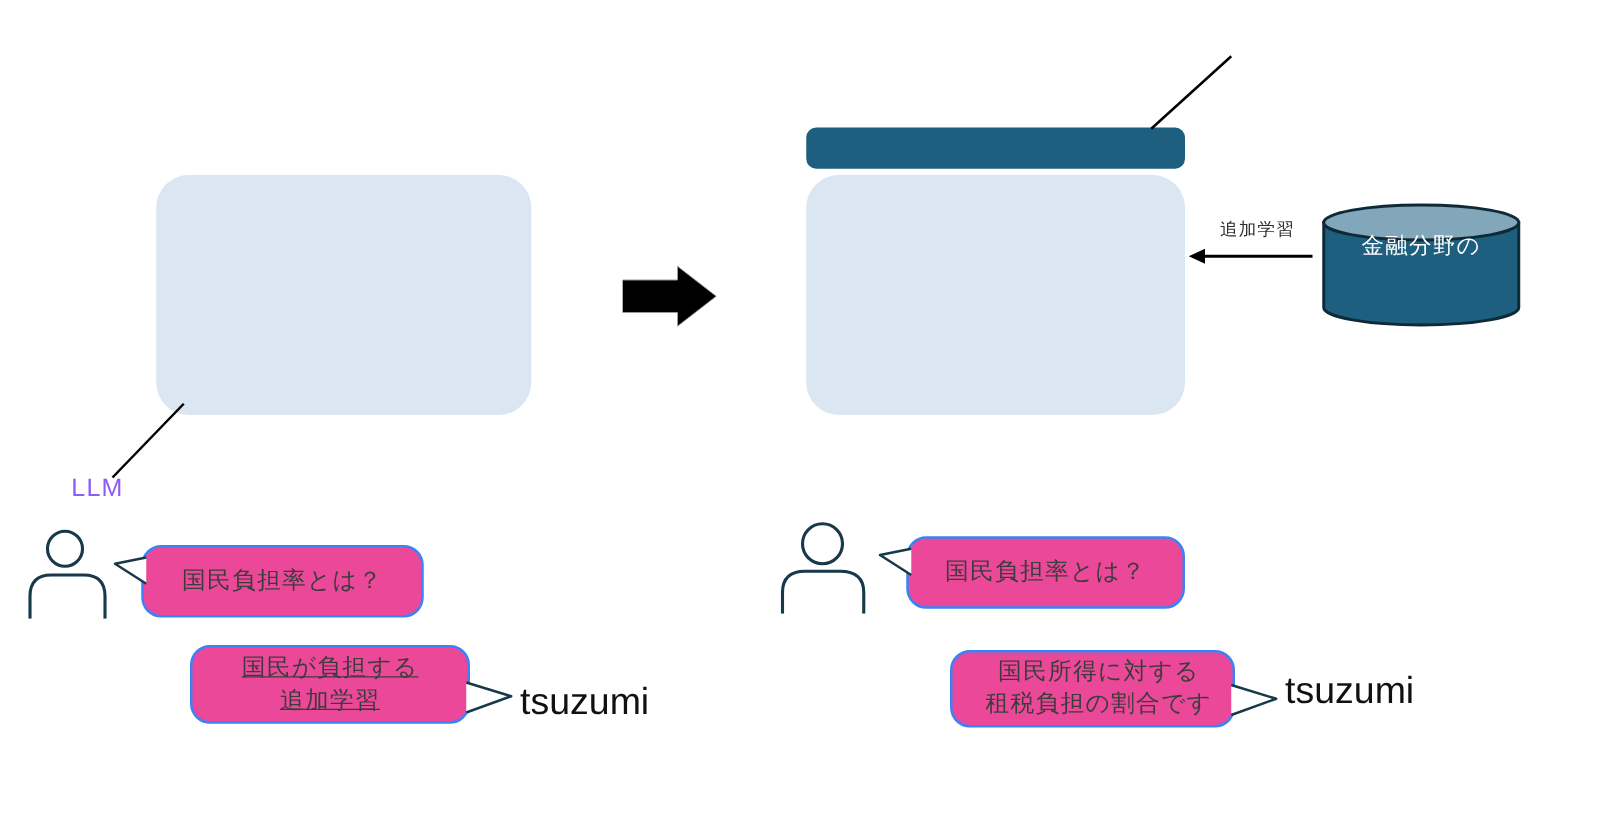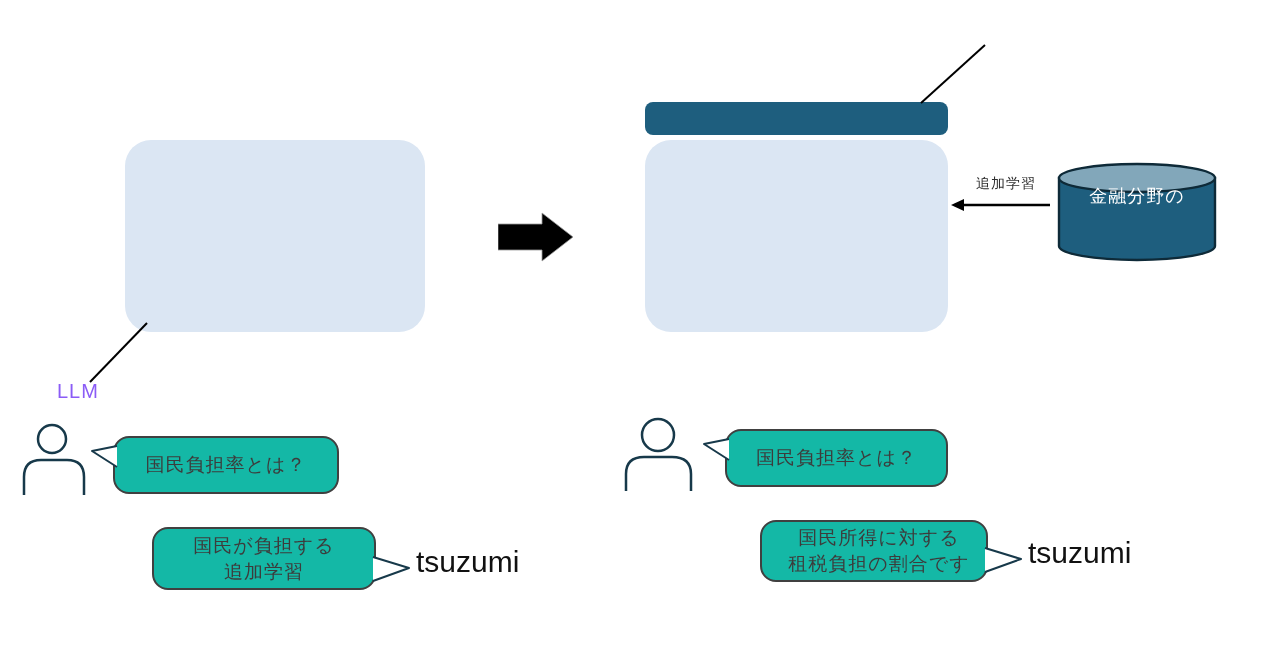--- a/index.html
+++ b/index.html
@@ -8,21 +8,21 @@
     font-family:"Liberation Sans","DejaVu Sans",sans-serif;overflow:hidden;
   }
   .abs{position:absolute;}
   .model-rect{
     background:#dbe6f3;border-radius:26px;
   }
   .adapter-bar{
     background:#1e5e7e;border-radius:8px;
   }
   .bubble{
-    background:#14b8a6;border:2px solid #404040;border-radius:16px;
+    background:#ec4899;border:2px solid #3b82f6;border-radius:16px;
     display:flex;flex-direction:column;align-items:center;justify-content:center;
     color:#3c3c3c;font-size:19px;letter-spacing:1px;line-height:26px;
     box-sizing:border-box;
   }
   .bubble .tail{position:absolute;}
   .speaker-label{font-size:30px;color:#111111;}
   .db-text{
     text-align:center;color:#ffffff;font-size:18px;line-height:27px;letter-spacing:1px;font-family:Liberation Serif, serif;
   }
   .training-label{font-size:14px;color:#2e2e2e;text-align:center;letter-spacing:1px;}
@@ -48,21 +48,21 @@
     <path d="M 2 72 L 2 54 Q 2 37 19 37 L 45 37 Q 62 37 62 54 L 62 72" fill="none" stroke="#17394a" stroke-width="2.5"></path>
   </svg>
 
   <div class="abs bubble" style="left:113px;top:436px;width:226px;height:58px;">
     <svg class="tail" style="left:-25px;top:3px;" width="29" height="30">
       <path d="M 27 5 L 2 10 L 27 26" fill="#ffffff" stroke="#17394a" stroke-width="2" stroke-linejoin="round"></path>
     </svg>
     <div>国民負担率とは？</div>
   </div>
 
-  <div class="abs bubble" style="left:152px;top:527px;width:224px;height:63px;">
+  <div class="abs bubble" style="left:152px;top:516px;width:224px;height:63px;text-decoration:underline;">
     <svg class="tail" style="right:-38px;top:26px;" width="41" height="29">
       <path d="M 2 2 L 38 13 L 2 26" fill="#ffffff" stroke="#17394a" stroke-width="2" stroke-linejoin="round"></path>
     </svg>
     <div>国民が負担する</div>
     <div>追加学習</div>
   </div>
 
   <div class="abs speaker-label" style="left:416px;top:545px;">tsuzumi</div>
 
   <svg class="abs" style="left:498px;top:212px;" width="78" height="52" viewBox="0 0 78 52">

